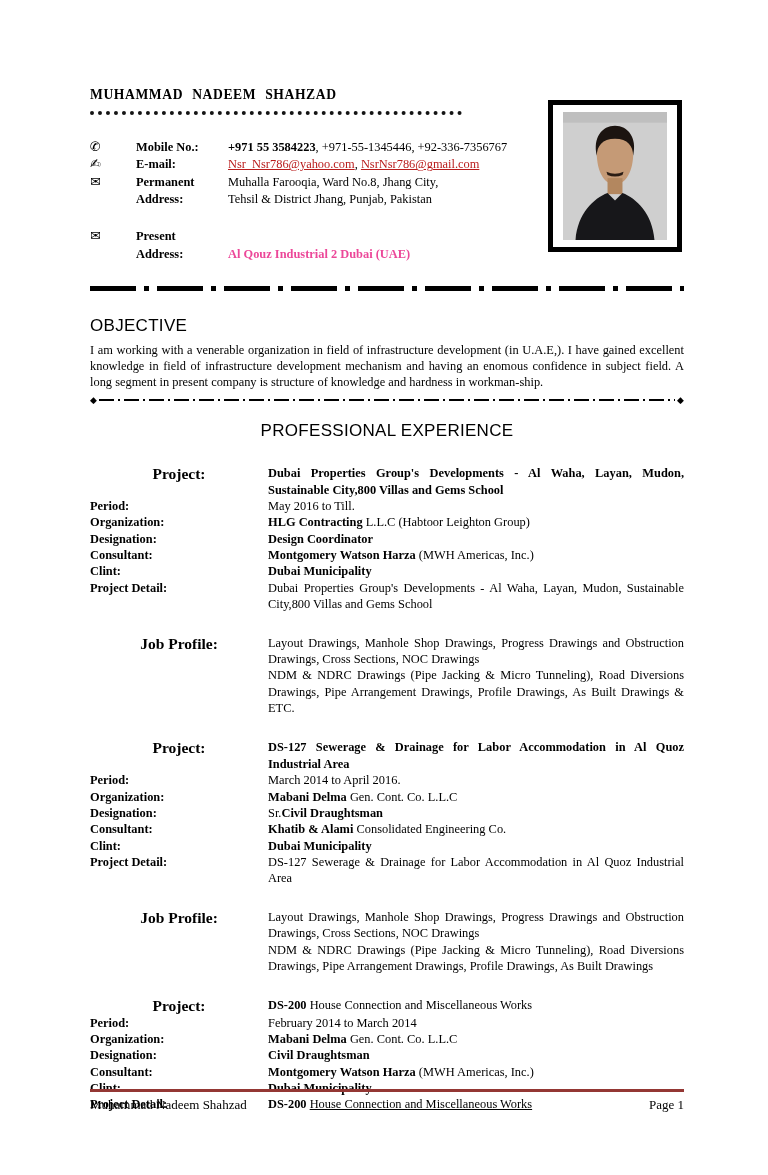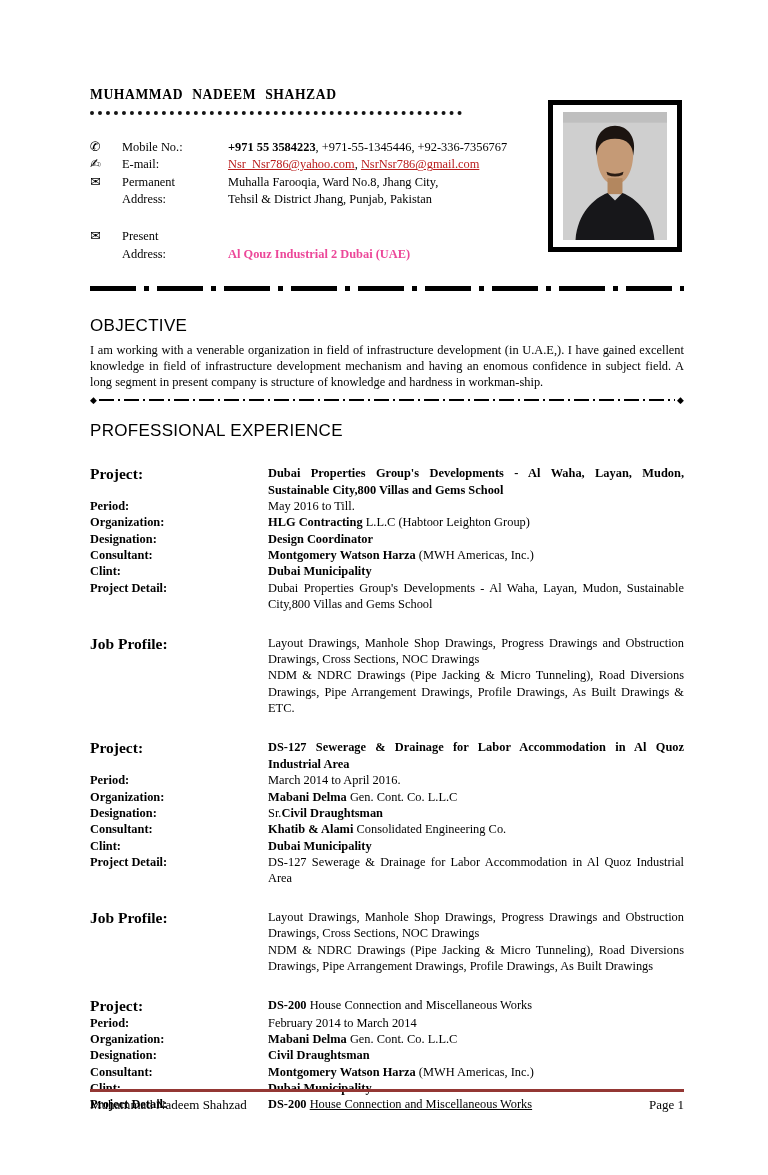--- a/index.html
+++ b/index.html
@@ -10,21 +10,21 @@
   }
   .content { position:absolute; left:90px; top:86px; width:594px; }
 
   
   .name { font-weight:bold; font-size:13.6px; letter-spacing:0.6px; word-spacing:5px; }
   .dotted-rule { width:372px; border-top:4px dotted #141414; margin-top:7px; }
 
   
   .contact { display:grid; grid-template-columns:32px 106px 1fr; margin-top:24px; row-gap:1px; }
   .icon { font-family:"DejaVu Sans", sans-serif; font-size:13px; line-height:1.25; }
-  .clabel { font-weight:normal; }
+  .clabel { font-weight:bold;margin-left:14px; }
   .cvalue { }
   .spacer { grid-column:1 / -1; height:19px; }
   .email-link { color:#b91c1c; text-decoration:underline; cursor:pointer; }
   .present-value { font-weight:bold; color:#ec4899; }
 
   
   .photo-frame {
     position:absolute; left:548px; top:100px; width:134px; height:152px;
     border:5px solid #000; background:#fff; padding:7px 10px;
   }
@@ -42,28 +42,28 @@
     flex:1; height:2px; margin:0 2px;
     background:repeating-linear-gradient(90deg,#000 0 15px,transparent 15px 19px,#000 19px 21px,transparent 21px 25px);
   }
 
   
   .section-heading {
     font-family:"Liberation Sans", sans-serif; font-weight:normal; font-size:17px;
     letter-spacing:0.3px; margin-top:24px;
   }
   .objective-text { margin-top:4px; text-align:justify; }
-  .experience-heading { margin-top:15px; }
+  .experience-heading { margin-top:15px;text-align:center; }
 
   
   .xp-block { margin-top:23px; }
   .xp-row { display:grid; grid-template-columns:178px 1fr; }
   .xp-row.gap { margin-top:22px; }
   .xp-label { font-weight:bold; }
-  .xp-row.lg .xp-label { font-size:15.5px; line-height:1.05; padding-top:1px; }
+  .xp-row.lg .xp-label { font-size:15.5px; line-height:1.05; padding-top:1px;text-align:center; }
   .xp-line { text-align:justify; }
   .b { font-weight:bold; }
   .u { text-decoration:underline; }
 
   
   .footer { position:absolute; left:90px; width:594px; top:1089px; }
   .footer-rule { border-top:3px solid #943734; }
   .footer-row { display:flex; justify-content:space-between; font-size:13px; margin-top:4px; }
 </style>
 </head>

